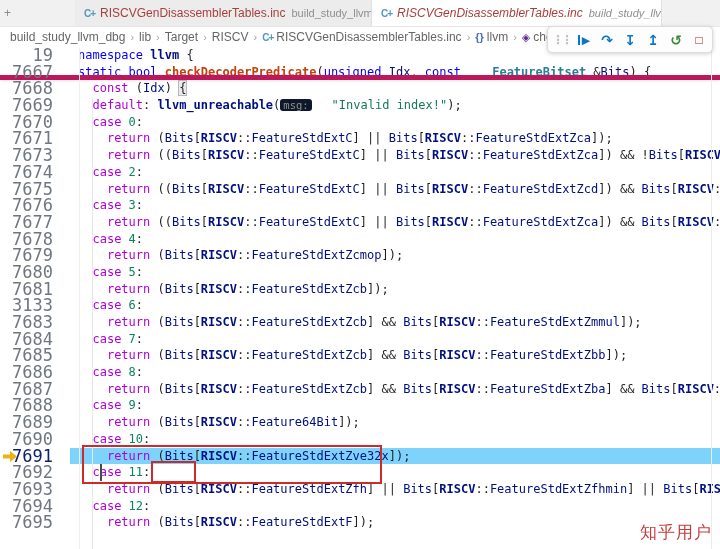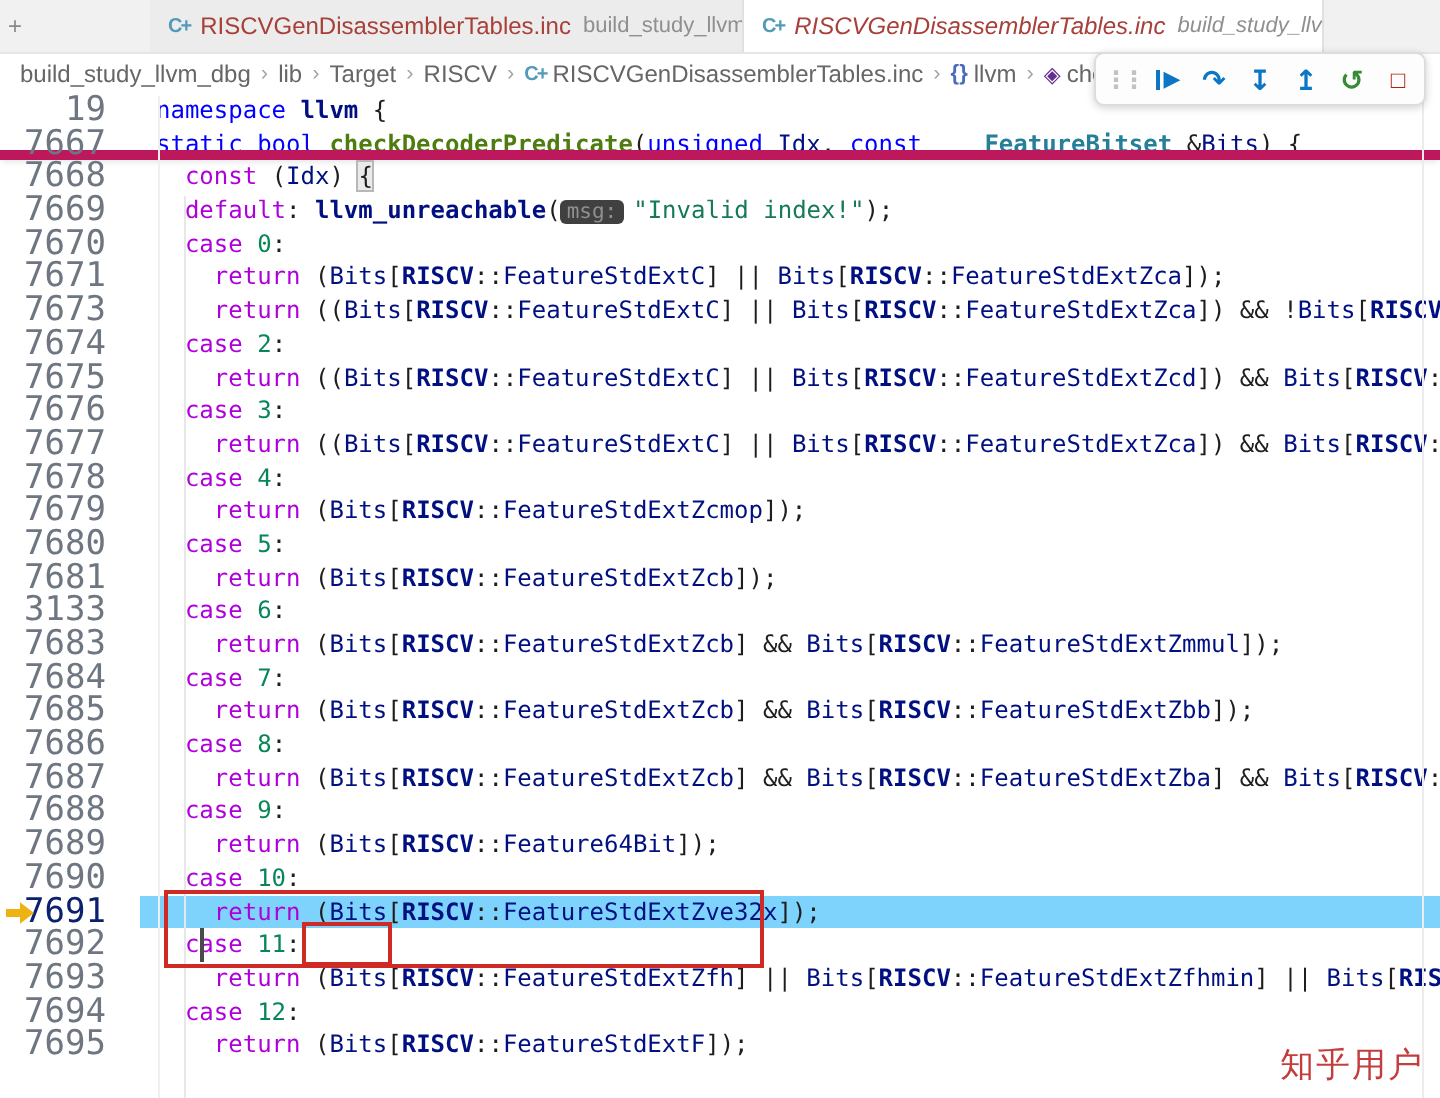--- a/index.html
+++ b/index.html
@@ -63,25 +63,25 @@
                background:#eeb213; filter:drop-shadow(0 0 1px #a97e08);
                clip-path:polygon(0 33%,50% 33%,50% 5%,100% 50%,50% 95%,50% 67%,0 67%); }
 
   .t-kw  { color:#0000ff; }
   .t-ctl { color:#af00db; }
   .t-num { color:#098658; }
   .t-str { color:#167a56; }
   .t-var { color:#001080; }
   .t-ns  { color:#001080; font-weight:bold; }
   .t-typ { color:#267f99; font-weight:bold;margin-left:24px; }
-  .t-fn  { color:#4d7c0f; font-weight:bold; }
+  .t-fn  { color:#c2410c; font-weight:bold; }
   .t-pln { color:#1e1e1e; }
   .t-brk { background:#e8eaec; outline:1px solid #b8b8b8; }
-  .t-hint { background:#404040; color:#909090; border-radius:3px; padding:0 3px;
-            margin-right:5px; font-size:10.5px; }
+  .t-hint { background:#0f172a; color:#909090; border-radius:3px; padding:0 3px;
+            margin-right:20px; font-size:10.5px; }
 
   
   .indent-guide-1 { position:absolute; left:79px; top:48px; width:1px; height:501px;
                     background:#efefef; z-index:5; }
   .indent-guide-2 { position:absolute; left:92px; top:98px; width:1px; height:451px;
                     background:#e7e7e7; z-index:5; }
   .right-edge-line { position:absolute; left:711px; top:48px; width:1px; height:501px;
                      background:#ececec; z-index:5; }
   .cursor-caret { position:absolute; left:100px; top:464px; width:2px; height:17px;
                   background:#4a4a4a; z-index:30; }

